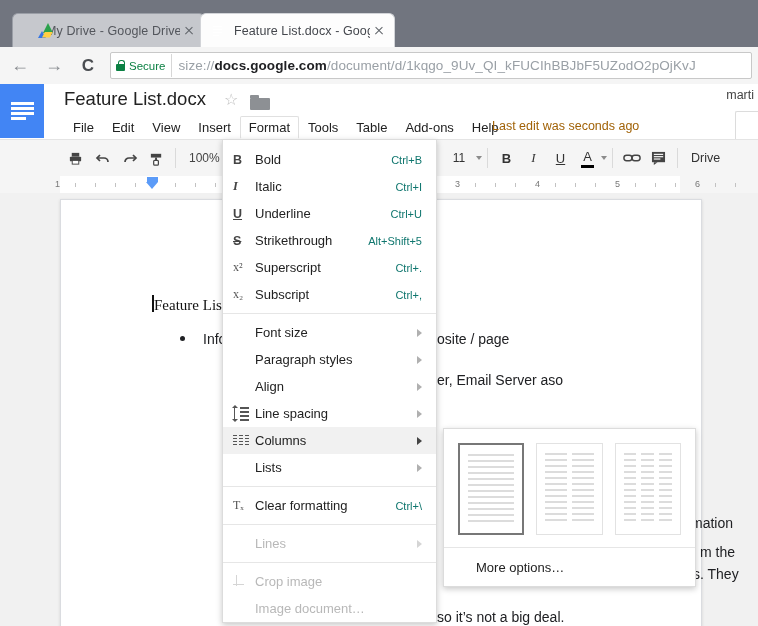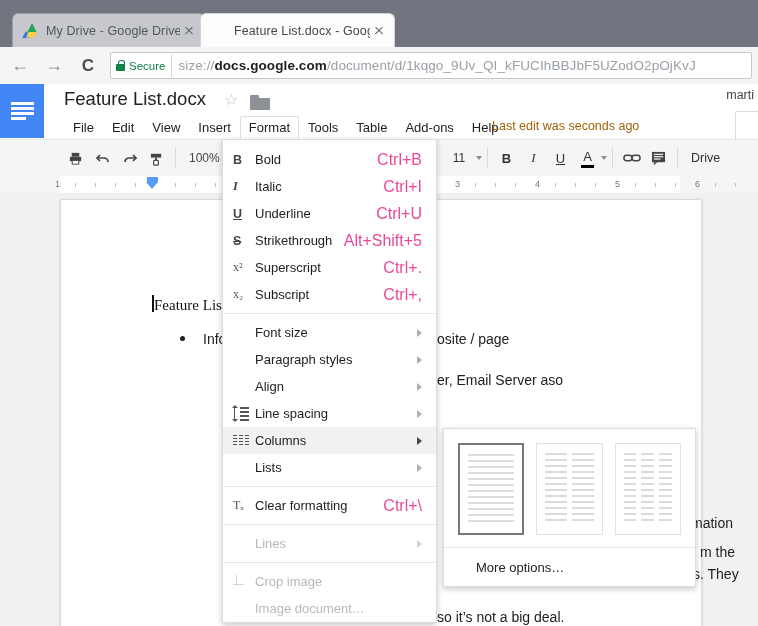--- a/index.html
+++ b/index.html
@@ -17,21 +17,21 @@
   }
   .tab {
     position: absolute; top: 13px; height: 34px;
     box-sizing: border-box;
     border-top-left-radius: 6px; border-top-right-radius: 6px;
     display: flex; align-items: center;
   }
   .tab.inactive {
     left: 12px; width: 193px;
     background: #c6c8cd;
-    border: 1px solid #9a9ea6; border-bottom: none;
+    border: 1px solid #9a9ea6; border-bottom: none; text-align: right;
   }
   .tab.active {
     left: 200px; width: 195px;
     background: #fdfdfd;
     border: 1px solid #d2d4d8; border-bottom: none;
   }
   .tab-favicon {
     width: 16px; height: 16px; margin-left: 9px; flex: 0 0 16px;
     position: relative;
   }
@@ -280,21 +280,21 @@
     cursor: pointer; position: relative;
   }
   .mi.hovered { background: #f1f1f1; }
   .mi.disabled { cursor: default; }
   .mi-ico {
     width: 22px; flex: 0 0 22px; font-size: 12.5px; color: #444;
     display: flex; align-items: center; justify-content: flex-start;
   }
   .mi-label { flex: 1; font-size: 13px; color: #222; white-space: nowrap; }
   .mi.disabled .mi-label { color: #b8b8b8; }
-  .mi-accel { font-size: 16px; color: #ec4899; white-space: nowrap; margin-left: 10px; }
+  .mi-accel { font-size: 11px; color: #0f766e; white-space: nowrap; margin-left: 10px; }
   .mi-arrow {
     width: 0; height: 0; margin-left: 8px;
     border-top: 4px solid transparent; border-bottom: 4px solid transparent;
     border-left: 5px solid #b0b0b0;
   }
   .mi.hovered .mi-arrow { border-left-color: #444; }
   .mi.disabled .mi-arrow { border-left-color: #d5d5d5; }
   .mi-sep { height: 1px; background: #e6e6e6; margin: 5px 0; }
   .ico-bold { font-weight: bold; }
   .ico-ital { font-family: "Liberation Serif", serif; font-style: italic; font-weight: bold; }

